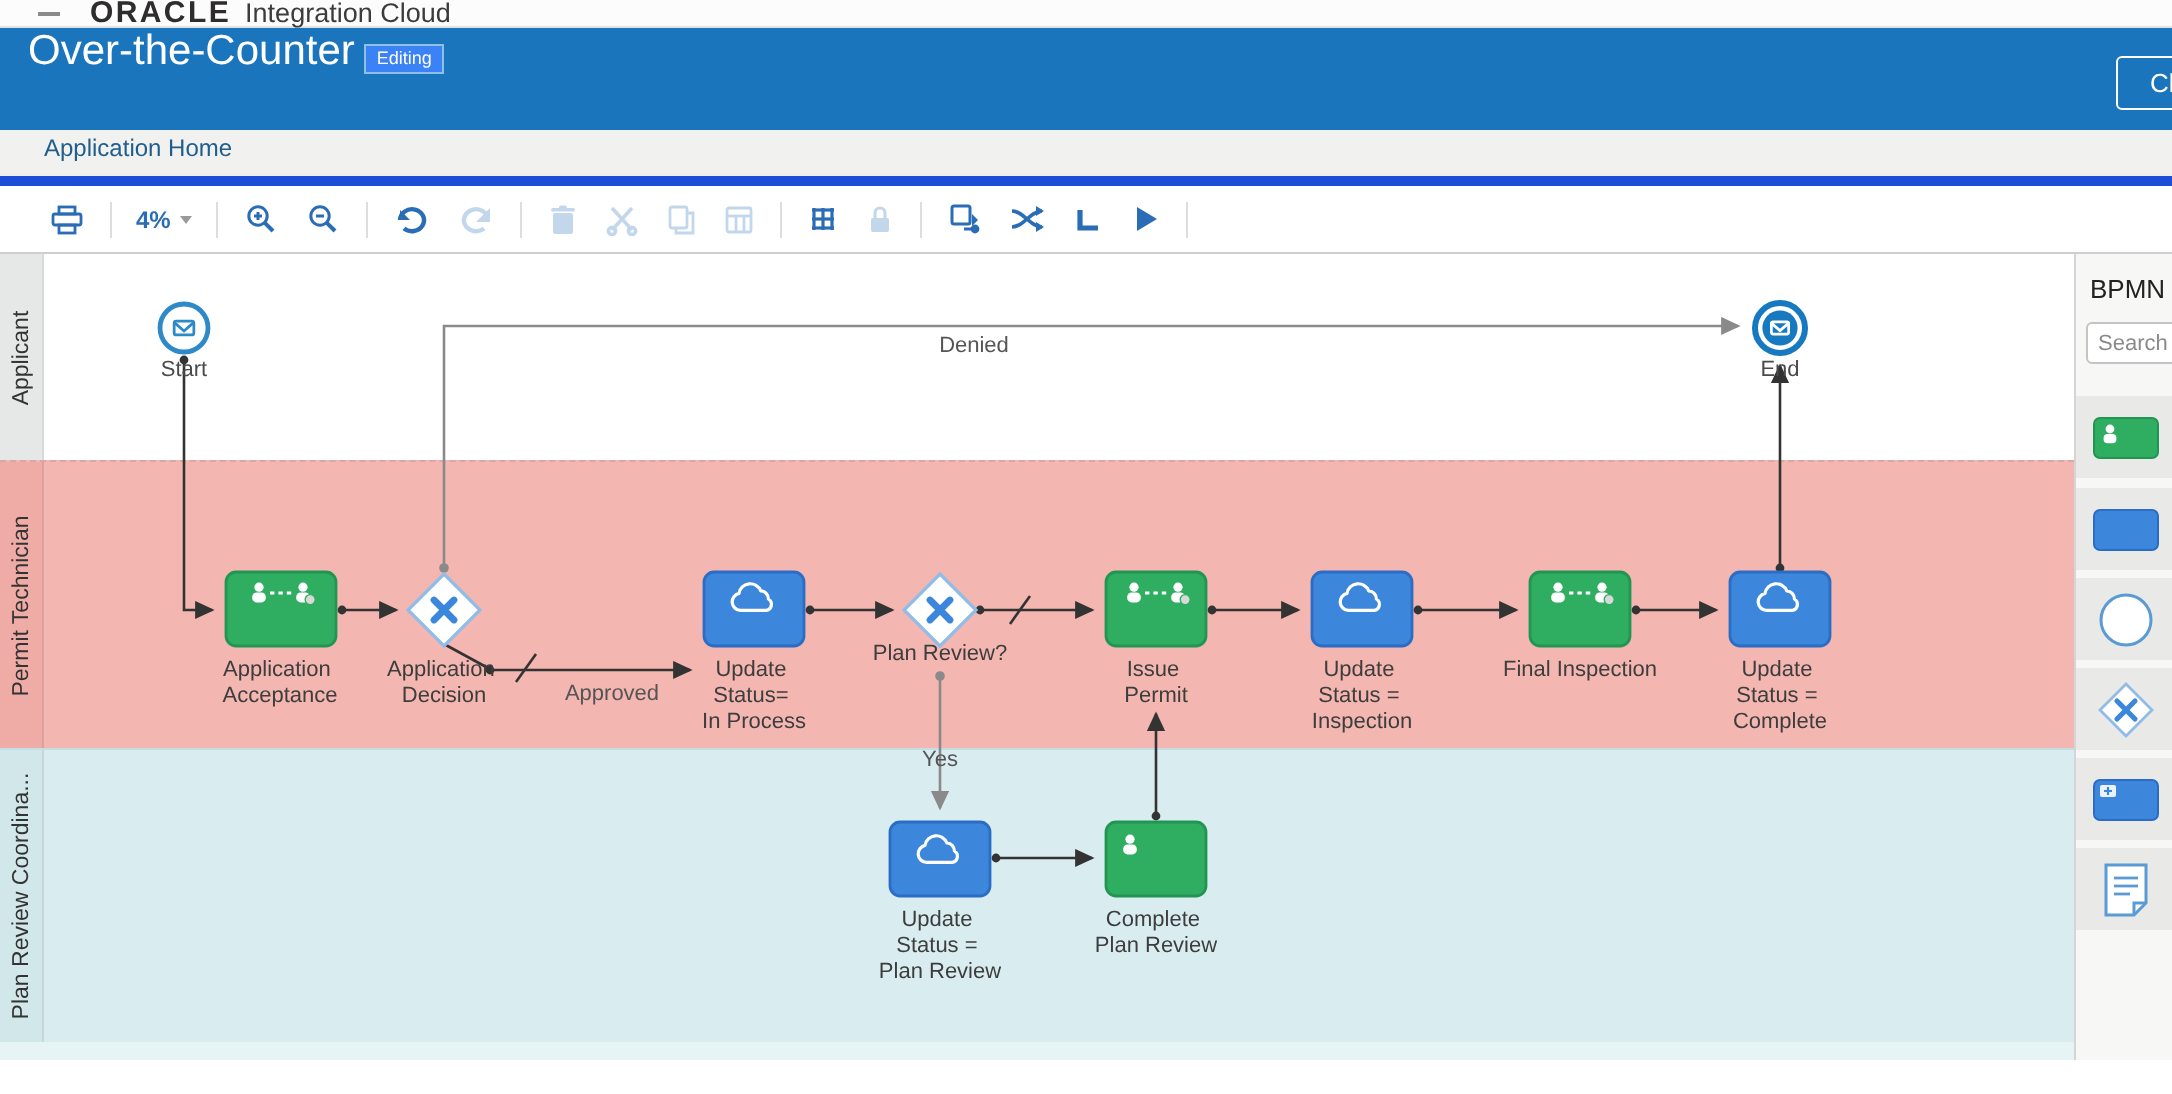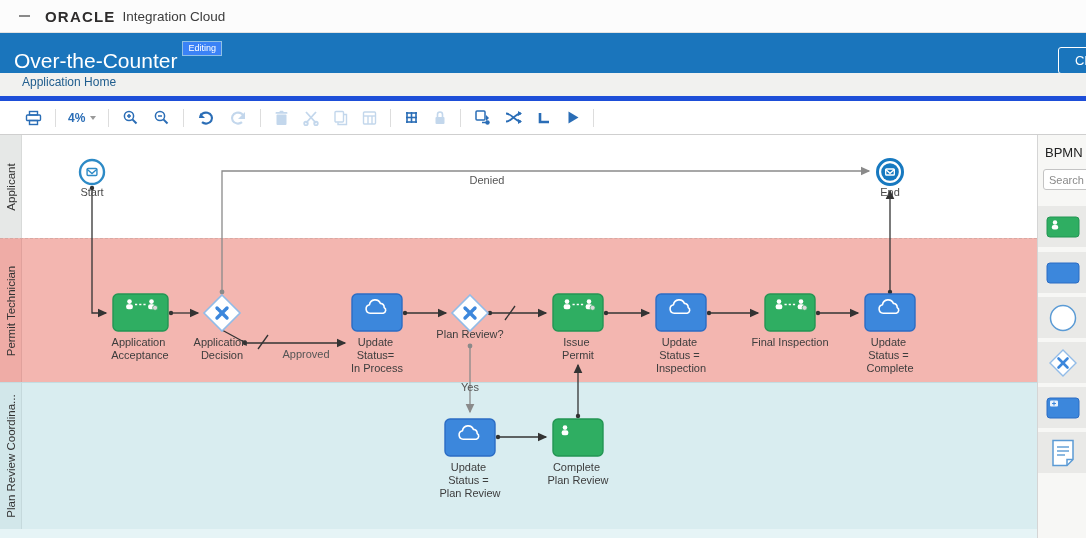--- a/index.html
+++ b/index.html
@@ -1,28 +1,28 @@
 <!DOCTYPE html>
 <html><head>
 <meta charset="utf-8">
 <style>
   * { box-sizing: border-box; margin: 0; padding: 0; }
   html,body { width:1086px; height:547px; overflow:hidden; }
   body { font-family:"Liberation Sans", sans-serif; position:relative; background:#fff; }
 
   
-  .topbar { height:33px; background:#fcfcfc; border-bottom:1px solid #e3e3e3;
+  .topbar { height:14px; background:#fcfcfc; border-bottom:1px solid #e3e3e3;
             display:flex; align-items:center; }
   .min-icon { width:11px; height:2px; background:#8a8a8a; margin-left:19px; }
   .brand { font-weight:bold; font-size:15px; letter-spacing:1.2px; color:#2e2c2c; margin-left:15px; }
   .product { font-size:13.5px; color:#3c3c3c; margin-left:7px; }
 
   
-  .appheader { height:40px; background:#1a75bc; position:relative; overflow:hidden;
-               display:flex; align-items:flex-end; color:#fff; }
+  .appheader { height:51px; background:#1a75bc; position:relative; overflow:hidden;
+               display:flex; align-items:flex-start; color:#fff; }
   .apptitle { font-size:21px; margin-left:14px; font-weight:normal; }
   .edit-badge { font-size:9px; background:#3b82f6; border:1px solid #8fc0e4; color:#fff;
                 padding:1px 5px 2px; margin-left:5px; align-self:flex-start; margin-top:8px; }
   .hdr-actions { position:absolute; right:0; top:0; height:100%; display:flex; align-items:center; }
   .hdr-link { font-size:13px; color:#fff; background:none; border:none; margin-right:34px;
               cursor:pointer; font-family:inherit; }
   .hdr-close { font-size:13px; color:#fff; background:none; border:1px solid #fff; border-radius:3px;
                padding:5px 16px; position:absolute; left:1058px; top:14px; width:70px; text-align:left;
                font-family:inherit; }
 

